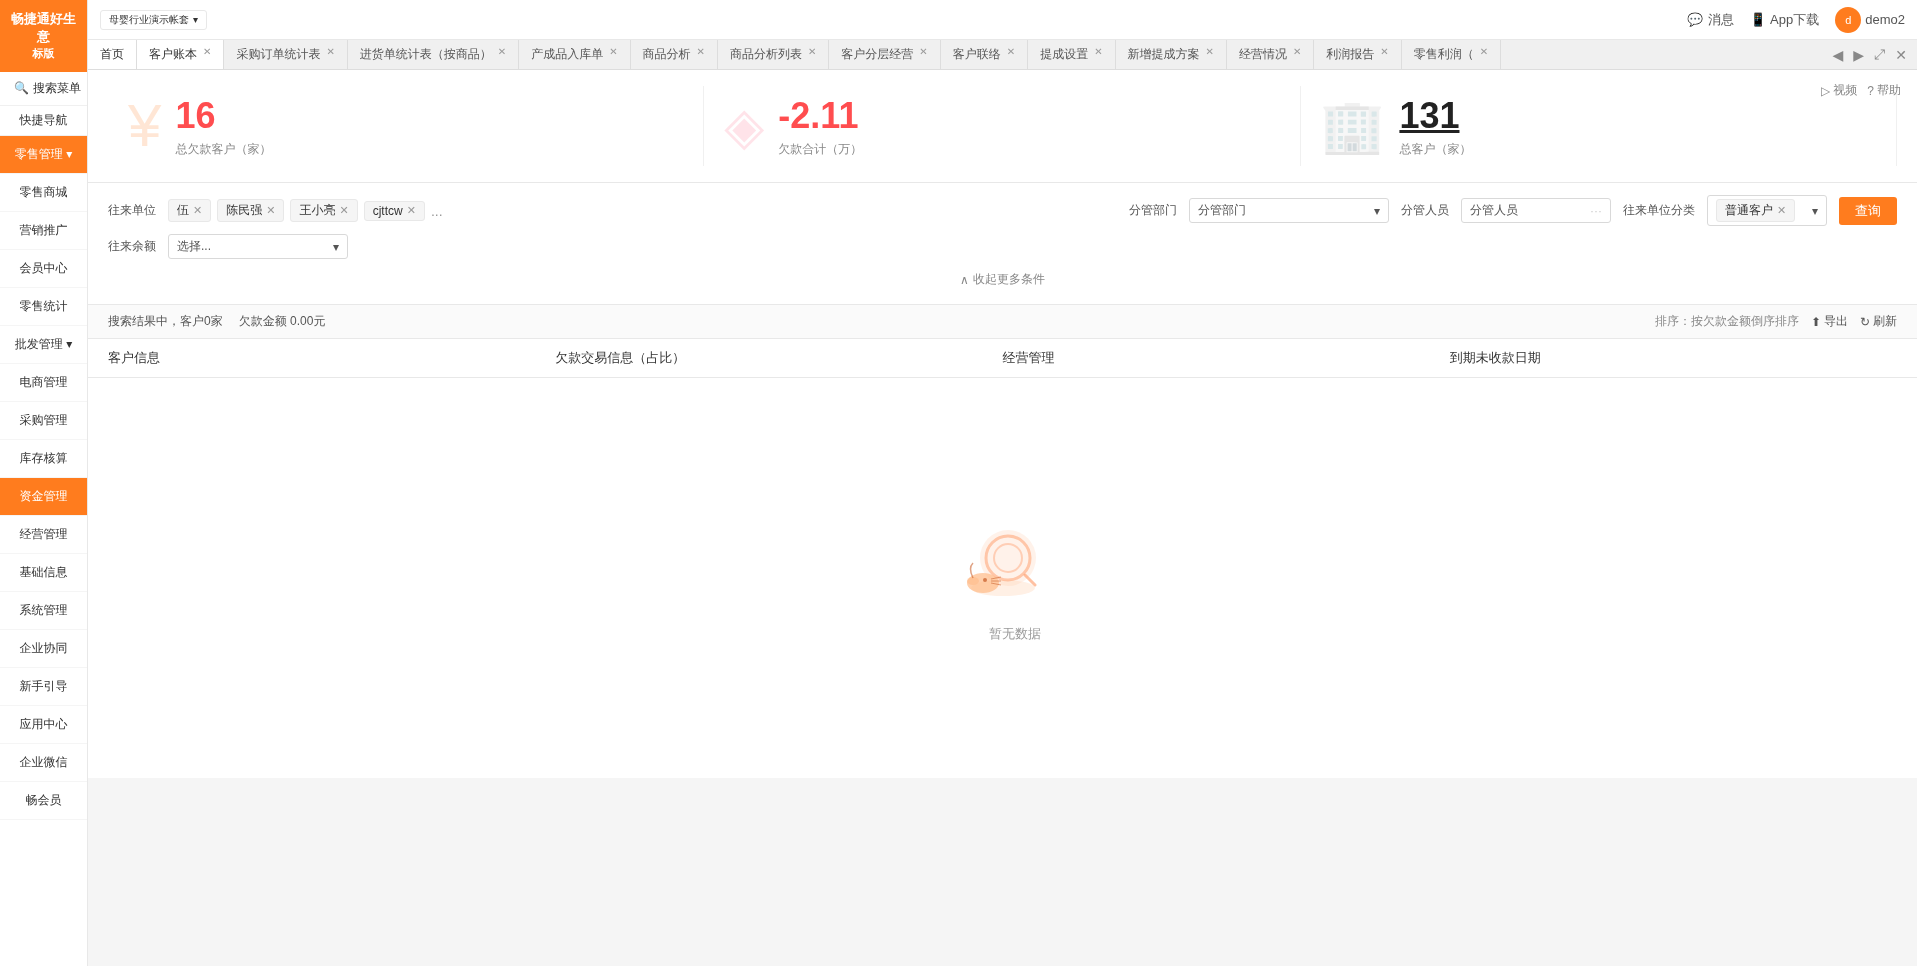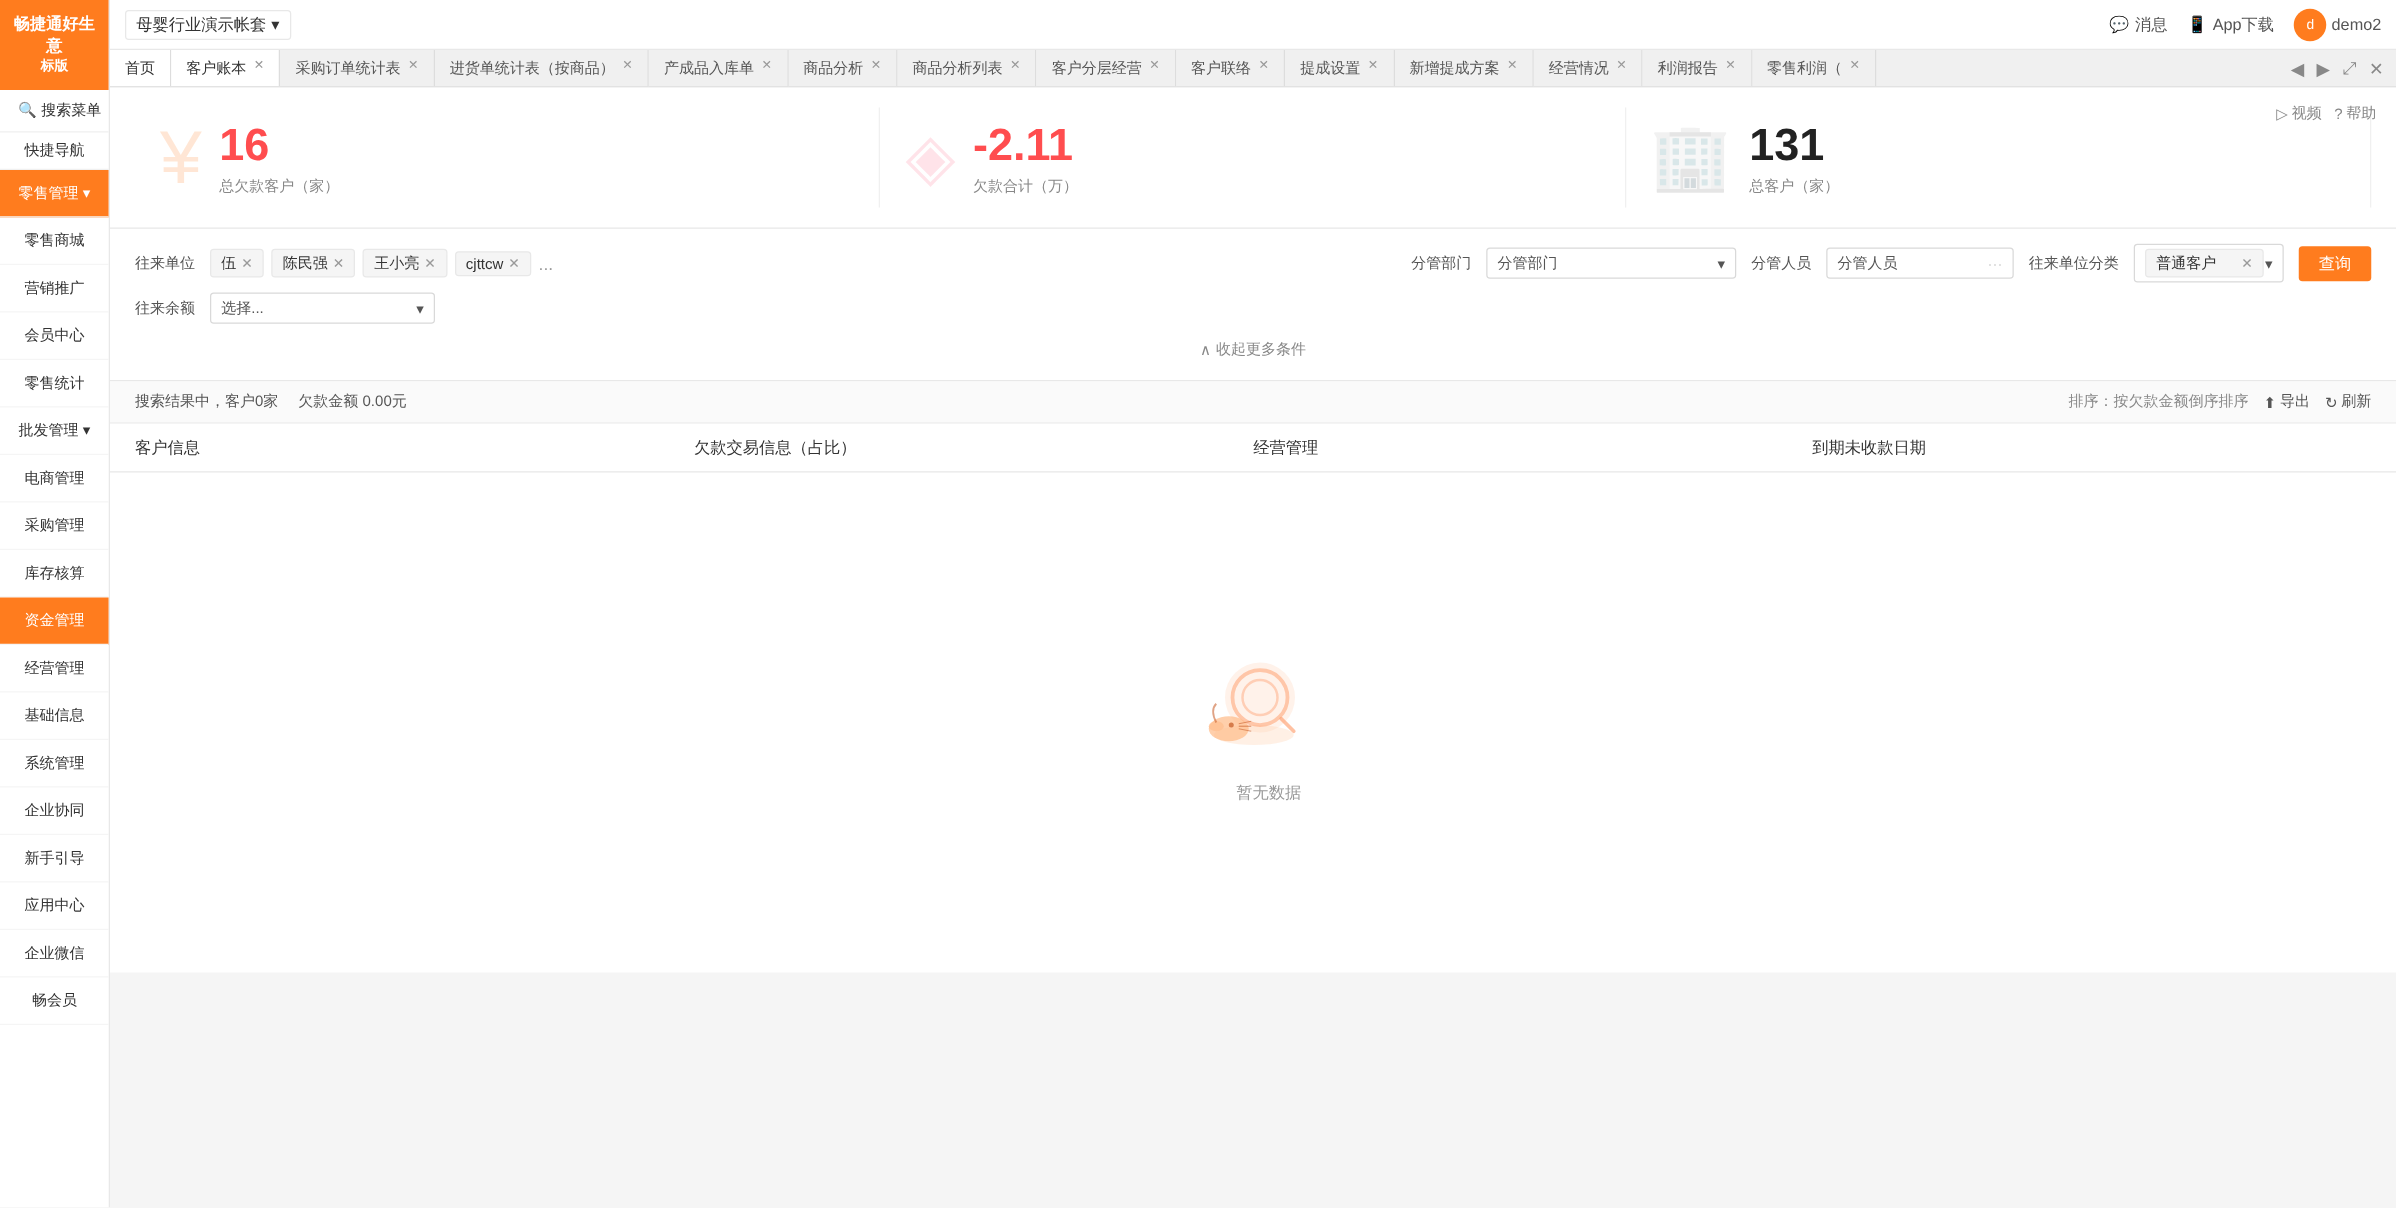--- a/index.html
+++ b/index.html
@@ -12,21 +12,21 @@
     .sidebar-nav { padding: 6px 6px; font-size: 12px; color: #333; text-align: center; cursor: pointer; border-bottom: 1px solid #f0f0f0; }
     .sidebar-item { padding: 10px 4px; font-size: 12px; color: #333; text-align: center; cursor: pointer; border-bottom: 1px solid #f5f5f5; }
     .sidebar-item.active { background: #ff7c1e; color: #fff; }
 
     
     .main { flex: 1; display: flex; flex-direction: column; overflow: hidden; }
 
     
     .topbar { height: 40px; background: #fff; display: flex; align-items: center; padding: 0 12px; border-bottom: 1px solid #e8e8e8; justify-content: space-between; flex-shrink: 0; }
     .topbar-left { display: flex; align-items: center; gap: 8px; }
-    .topbar-selector { display: flex; align-items: center; gap: 4px; font-size: 13px; color: #333; cursor: pointer; border: 1px solid #e8e8e8; border-radius: 3px; padding: 2px 8px; }
+    .topbar-selector { display: flex; align-items: center; gap: 4px; font-size: 10px; color: #333; cursor: pointer; border: 1px solid #e8e8e8; border-radius: 3px; padding: 2px 8px; }
     .topbar-right { display: flex; align-items: center; gap: 16px; font-size: 13px; color: #555; }
     .topbar-right-item { display: flex; align-items: center; gap: 4px; cursor: pointer; }
     .avatar { width: 26px; height: 26px; border-radius: 50%; background: #ff7c1e; display: flex; align-items: center; justify-content: center; color: #fff; font-size: 11px; }
 
     
     .tabs-bar { display: flex; align-items: center; background: #f0f0f0; border-bottom: 1px solid #ddd; flex-shrink: 0; overflow: hidden; }
     .tab { display: flex; align-items: flex-start; gap: 4px; padding: 6px 12px; font-size: 12px; color: #555; cursor: pointer; border-right: 1px solid #ddd; white-space: nowrap; background: #f0f0f0; }
     .tab.active { background: #fff; color: #333; font-weight: 500; }
     .tab-home { background: #fff; color: #333; }
     .tab-close { font-size: 10px; color: #999; margin-left: 2px; }
@@ -35,37 +35,37 @@
 
     
     .content { flex: 1; overflow-y: auto; background: #f5f5f5; }
 
     
     .stats-header { background: #fff; display: flex; padding: 16px 20px; gap: 0; border-bottom: 1px solid #e8e8e8; position: relative; }
     .stat-item { flex: 1; display: flex; align-items: center; gap: 14px; padding: 8px 20px; border-right: 1px solid #f0f0f0; position: relative; }
     .stat-item:last-child { border-right: none; }
     .stat-info { display: flex; flex-direction: column; }
     .stat-value { font-size: 36px; font-weight: bold; color: #ff4d4f; line-height: 1.2; }
-    .stat-value.dark { color: #222; }
+    .stat-value.dark { color: #222; text-decoration: underline; }
     .stat-label { font-size: 12px; color: #888; margin-top: 4px; }
     .stat-video-help { position: absolute; top: 12px; right: 16px; display: flex; gap: 10px; font-size: 12px; color: #888; }
     .stat-video-help span { cursor: pointer; display: flex; align-items: center; gap: 3px; }
 
     
     .filter-area { background: #fff; padding: 12px 20px; border-bottom: 1px solid #e8e8e8; }
     .filter-row { display: flex; align-items: center; gap: 12px; margin-bottom: 8px; flex-wrap: wrap; }
     .filter-label { font-size: 12px; color: #555; white-space: nowrap; }
     .filter-tags { display: flex; align-items: center; gap: 6px; flex-wrap: wrap; flex: 1; }
     .filter-tag { display: flex; align-items: center; gap: 4px; background: #f5f5f5; border: 1px solid #e8e8e8; border-radius: 3px; padding: 2px 8px; font-size: 12px; color: #333; }
     .filter-tag-close { cursor: pointer; color: #999; font-size: 11px; }
     .filter-more { color: #999; cursor: pointer; font-size: 14px; }
     .filter-select { border: 1px solid #d9d9d9; border-radius: 3px; padding: 3px 8px; font-size: 12px; color: #555; min-width: 120px; display: flex; align-items: center; justify-content: space-between; cursor: pointer; }
     .filter-select-wide { min-width: 200px; }
     .filter-input { border: 1px solid #d9d9d9; border-radius: 3px; padding: 3px 8px; font-size: 12px; color: #555; min-width: 150px; display: flex; align-items: center; gap: 4px; cursor: pointer; }
-    .filter-category-tag { display: flex; align-items: center; gap: 20px; background: #f5f5f5; border: 1px solid #e8e8e8; border-radius: 3px; padding: 2px 8px; font-size: 12px; color: #333; }
+    .filter-category-tag { display: flex; align-items: center; gap: 4px; background: #f5f5f5; border: 1px solid #e8e8e8; border-radius: 3px; padding: 2px 8px; font-size: 12px; color: #333; }
     .collapse-btn { display: flex; align-items: center; gap: 4px; font-size: 12px; color: #888; cursor: pointer; justify-content: center; padding: 4px 0; }
 
     
     .result-bar { display: flex; align-items: center; justify-content: space-between; padding: 8px 20px; background: #fafafa; border-bottom: 1px solid #e8e8e8; }
     .result-info { font-size: 12px; color: #555; display: flex; gap: 16px; }
     .result-actions { display: flex; align-items: center; gap: 12px; font-size: 12px; color: #555; }
     .result-actions span { cursor: pointer; display: flex; align-items: center; gap: 3px; }
     .sort-label { color: #888; }
 
     

